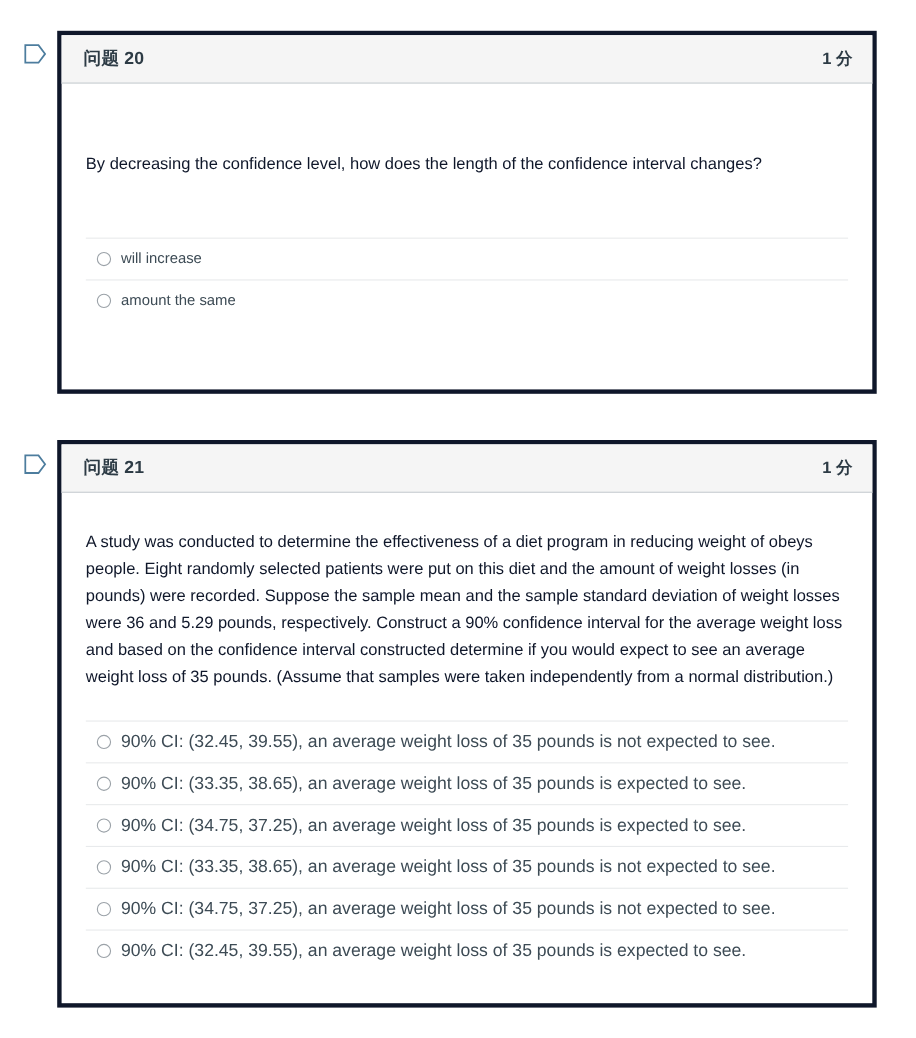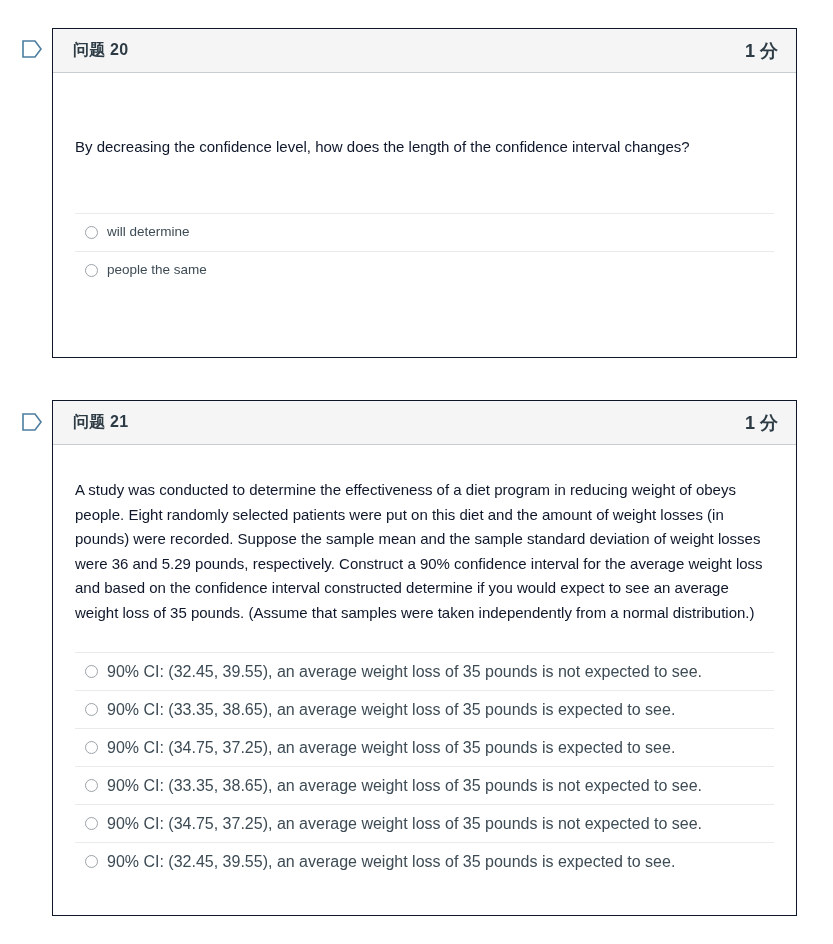--- a/index.html
+++ b/index.html
@@ -20,21 +20,21 @@
     width: 833px;
     height: 944px;
     overflow: hidden;
   }
 
   
   .question-card {
     position: absolute;
     left: 52px;
     width: 745px;
-    border: 1px solid #0f172a;
+    border: 4px solid #0f172a;
     background: #ffffff;
     box-sizing: border-box;
   }
   #card-q20 { top: 28px; height: 330px; }
   #card-q21 { top: 400px; height: 516px; }
 
   .question-header {
     height: 44px;
     background: #f5f5f5;
     border-bottom: 1px solid #c7cdd1;
@@ -44,21 +44,21 @@
     padding: 0 18px 0 20px;
     box-sizing: border-box;
   }
   .question-name {
     font-size: 16px;
     font-weight: bold;
     color: #2d3b45;
     letter-spacing: 0.2px;
   }
   .question-points {
-    font-size: 18px;
+    font-size: 15px;
     font-weight: bold;
     color: #2d3b45;
     white-space: nowrap;
   }
 
   
   .flag-marker {
     position: absolute;
     left: 21px;
     width: 22px;
@@ -130,25 +130,25 @@
     <div class="question-header">
       <span class="question-name">问题 20</span>
       <span class="question-points">1 分</span>
     </div>
     <div class="question-body">
       <p class="question-text">By decreasing the confidence level, how does the length of the confidence interval changes?</p>
     </div>
     <div class="answers">
       <div class="answer-row">
         <span class="radio"></span>
-        <span class="answer-label">will determine</span>
+        <span class="answer-label">will increase</span>
       </div>
       <div class="answer-row">
         <span class="radio"></span>
-        <span class="answer-label">people the same</span>
+        <span class="answer-label">amount the same</span>
       </div>
     </div>
   </div>
 
   <div class="flag-marker" id="flag-q21">
     <svg width="22" height="22" viewBox="0 0 22 22">
       <path d="M2 3 H14 L20 11 L14 19 H2 Z" fill="none" stroke="#4d7d9e" stroke-width="1.6"></path>
     </svg>
   </div>
 

